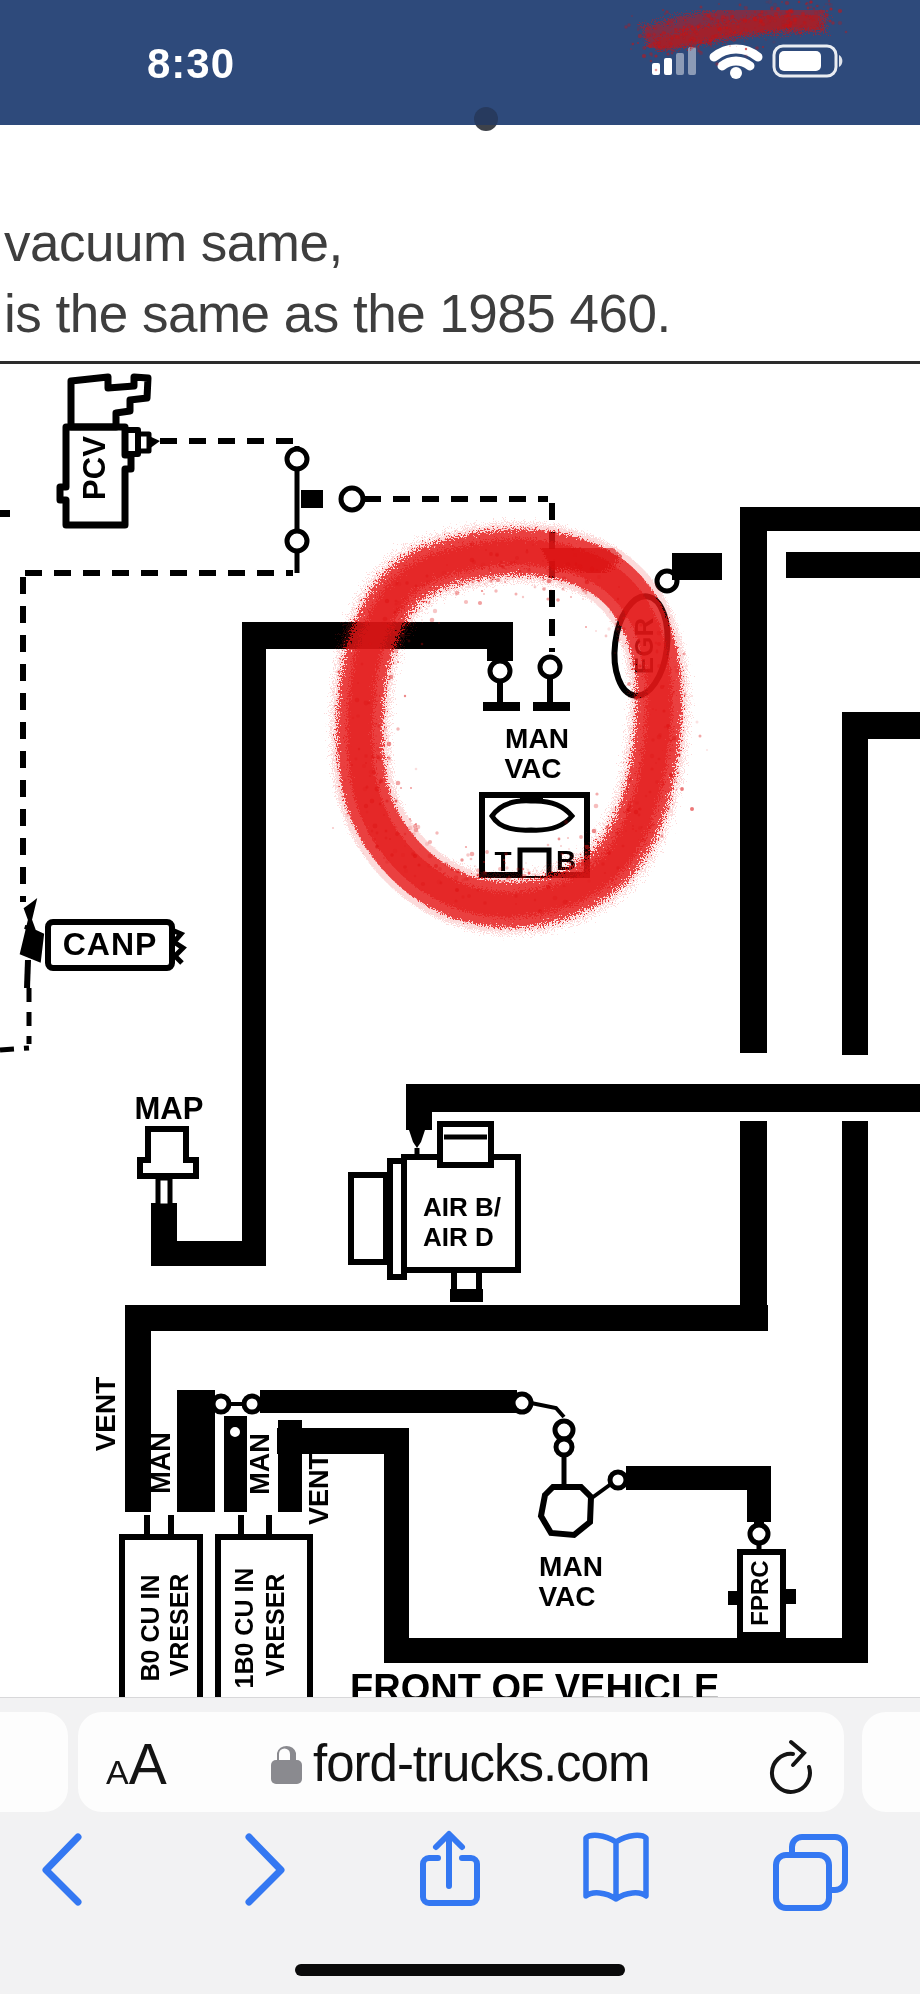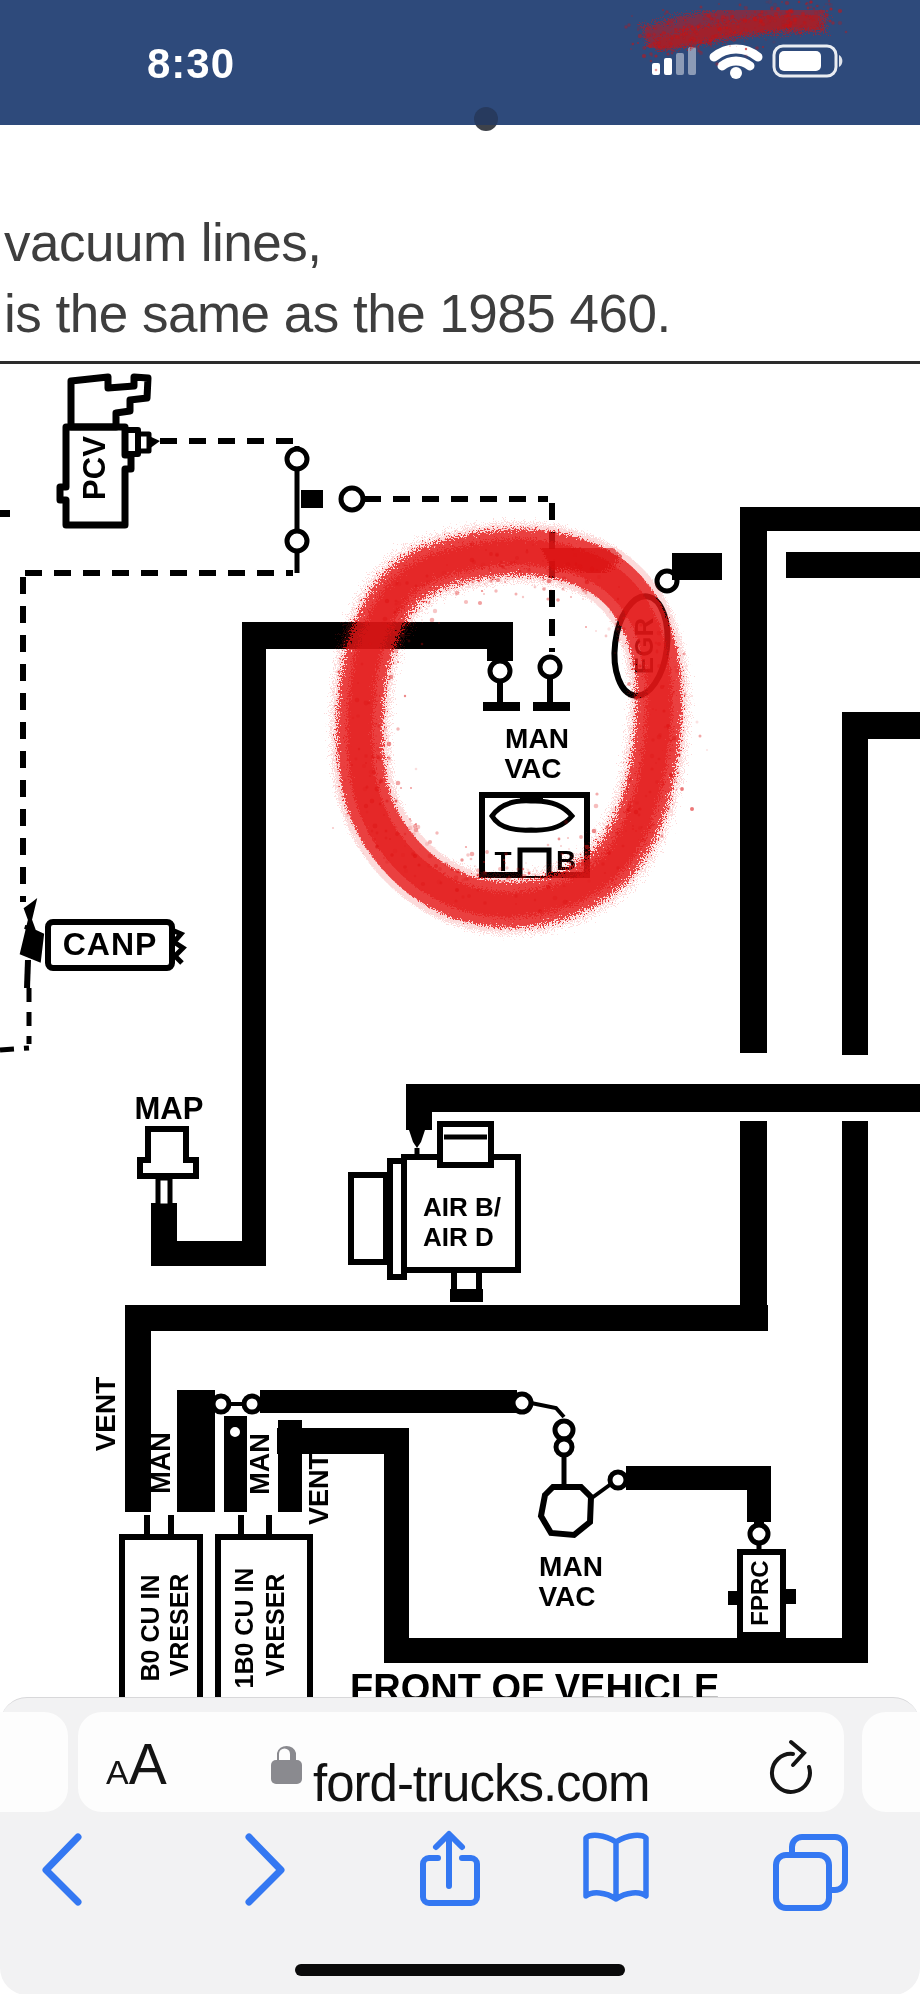--- a/index.html
+++ b/index.html
@@ -3,34 +3,34 @@
 <style>
 html,body{margin:0;padding:0;background:#fff;}
 body{width:920px;height:1994px;position:relative;overflow:hidden;font-family:"Liberation Sans",sans-serif;}
 .abs{position:absolute;}
 #status{left:0;top:0;width:920px;height:125px;background:#2e4a7b;z-index:1;}
 #clock{left:147px;top:40px;font-size:42px;font-weight:700;color:#fff;letter-spacing:1px;z-index:2;}
 #l1{left:4px;top:212px;font-size:53px;letter-spacing:-0.5px;color:#3e3e3e;z-index:1;}
 #l2{left:4px;top:283px;font-size:53px;letter-spacing:-0.5px;color:#3e3e3e;z-index:1;}
 #rule{left:0;top:361px;width:920px;height:3px;background:#2c2c2c;z-index:1;}
 #diag{left:0;top:0;z-index:3;}
-#toolbar{left:0;top:1697px;width:920px;height:297px;background:#f2f2f3;z-index:5;border-top:1px solid #d8d8da;border-radius:27px;}
+#toolbar{left:0;top:1697px;width:920px;height:297px;background:#f2f2f3;z-index:5;border-top:1px solid #d8d8da;}
 .field{position:absolute;top:14px;height:100px;background:#fdfdfd;border-radius:24px;}
 #fmain{left:78px;width:766px;}
 #fleft{left:-40px;width:108px;}
 #fright{left:862px;width:108px;}
 #aa{position:absolute;left:106px;top:33px;z-index:6;color:#141414;}
 #aa .s{font-size:34px;}#aa .b{font-size:57px;}
-#url{position:absolute;left:313px;top:36px;font-size:51px;letter-spacing:-1px;color:#111;z-index:6;margin-top:20px;}
+#url{position:absolute;left:313px;top:36px;font-size:51px;letter-spacing:-1px;color:#111;z-index:6;}
 #homebar{position:absolute;left:295px;top:266px;width:330px;height:12px;border-radius:6px;background:#0a0a0a;}
 </style></head>
 <body>
 <div class="abs" id="status"></div>
 <div class="abs" id="clock">8:30</div>
-<div class="abs" id="l1">vacuum lines,</div>
+<div class="abs" id="l1">vacuum same,</div>
 <div class="abs" id="l2">is the same as the 1985 460.</div>
 <div class="abs" id="rule"></div>
 <svg id="diag" class="abs" width="920" height="1994" viewBox="0 0 920 1994">
 <g id="sticons">
 <g fill="#fff">
 <rect x="652" y="63" width="8" height="12" rx="2"></rect>
 <rect x="664" y="58" width="8" height="17" rx="2"></rect>
 <rect x="676" y="53" width="8" height="22" rx="2" opacity="0.45"></rect>
 <rect x="688" y="47" width="8" height="28" rx="2" opacity="0.45"></rect>
 </g>

